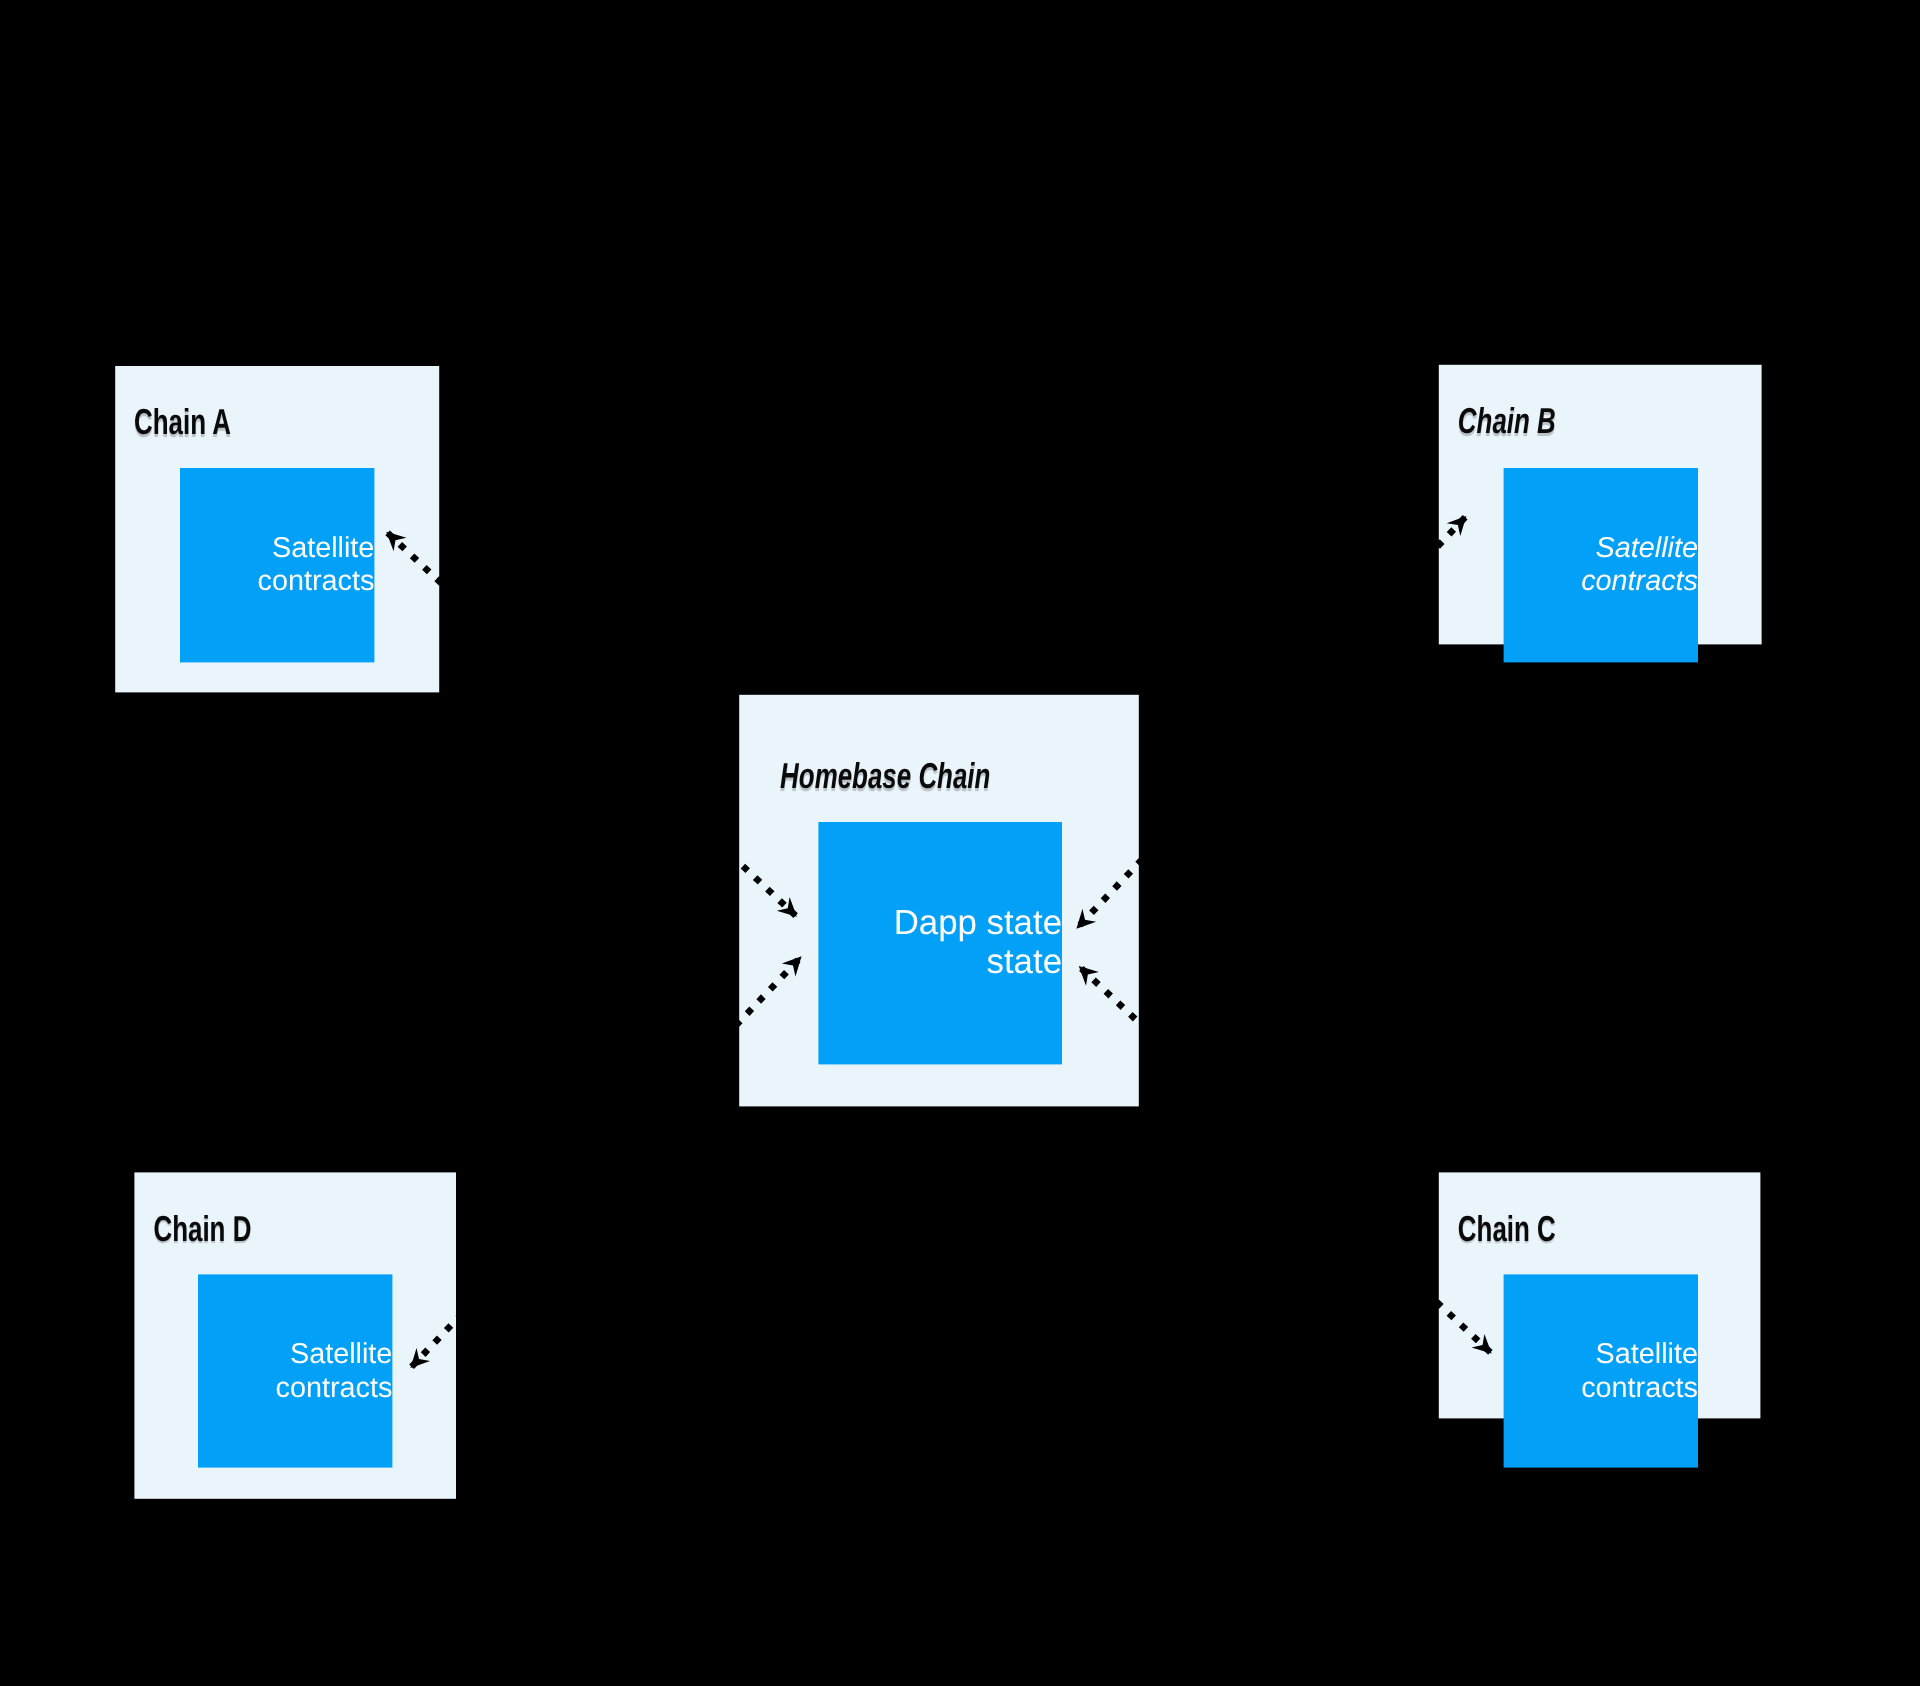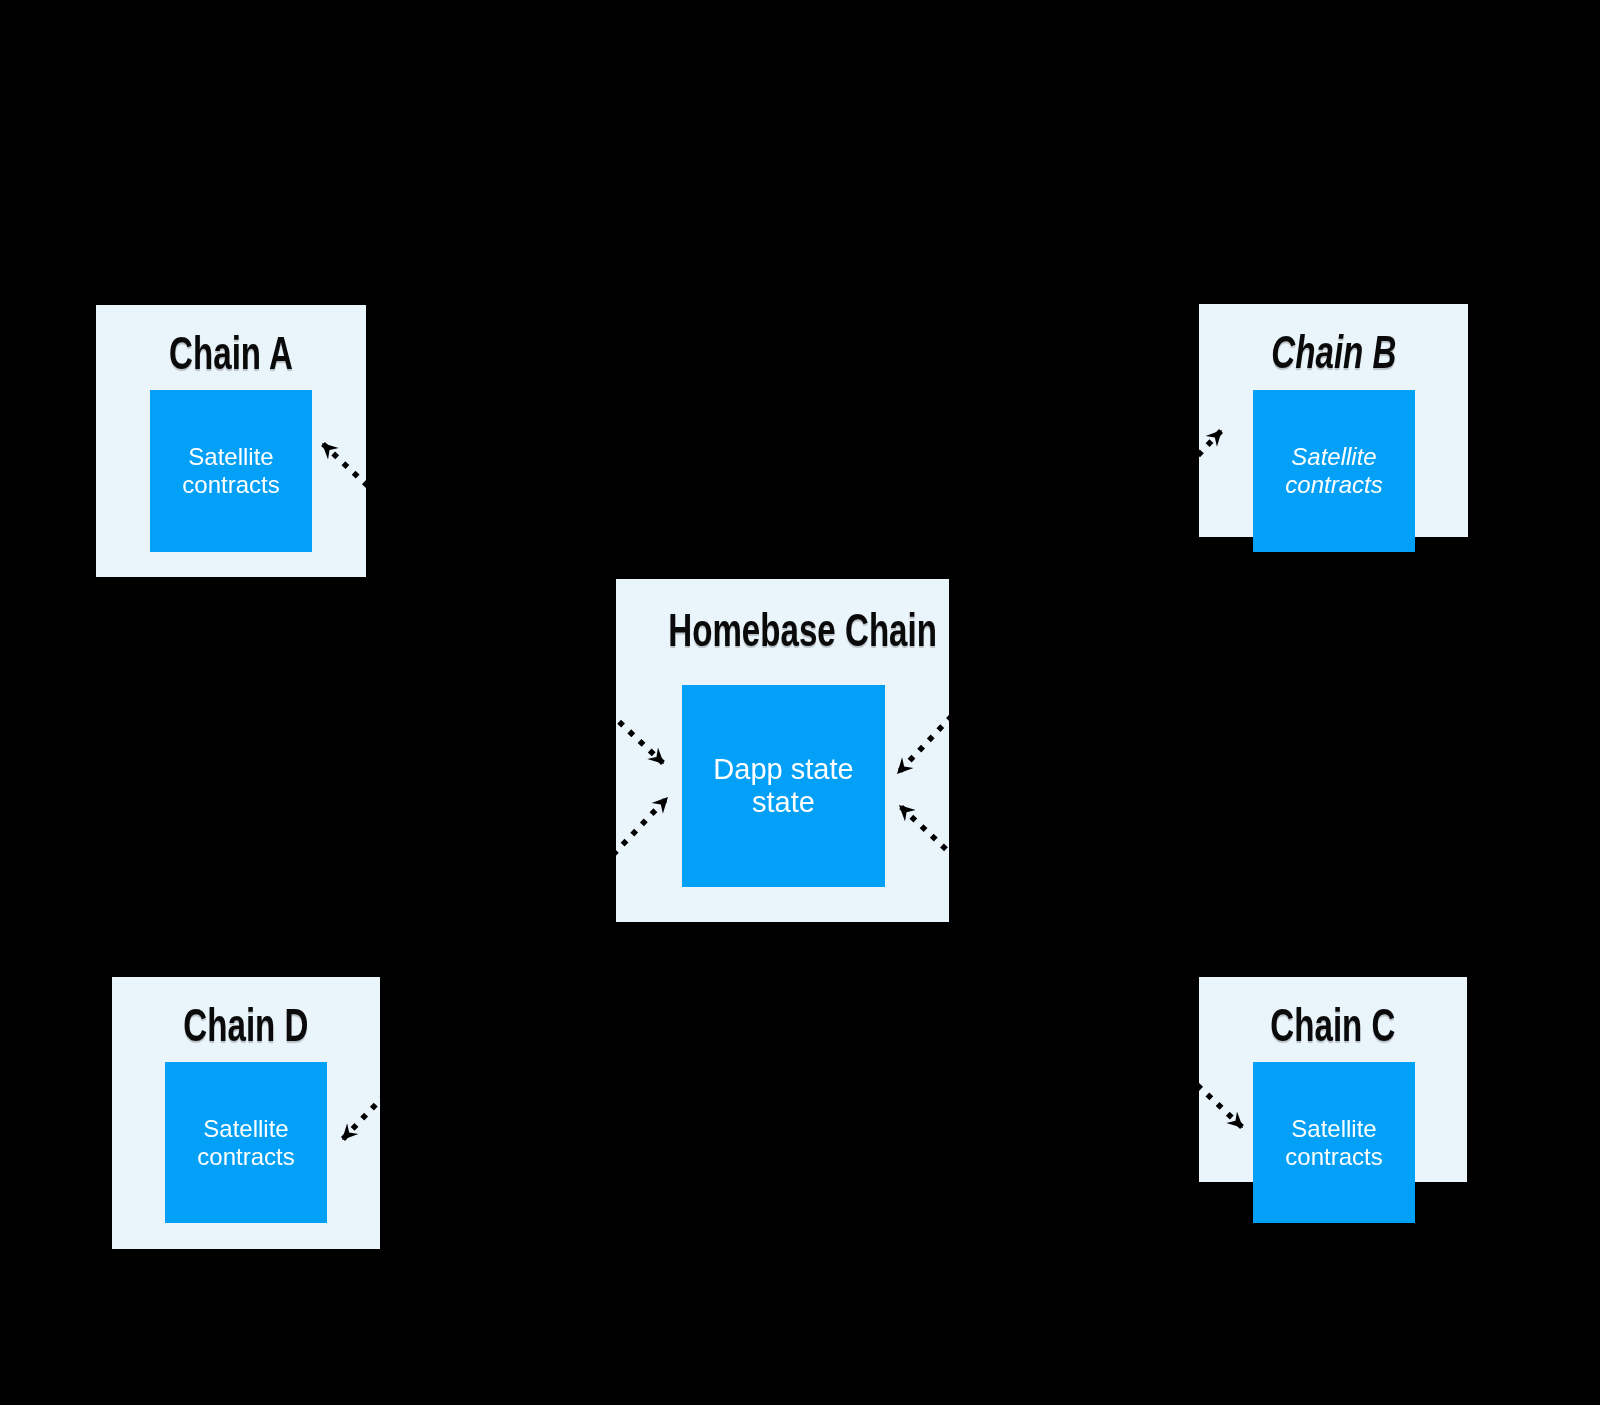--- a/index.html
+++ b/index.html
@@ -21,58 +21,58 @@
     font-family: "Liberation Sans", sans-serif;
   }
   .panel {
     position: absolute;
     background: var(--panel);
   }
   .panel-title {
     position: absolute;
     left: 0; right: 0;
     margin: 0;
-    text-align: center;
-    font-size: 46px;
+    text-align: left;
+    font-size: 30px;
     line-height: 46px;
     font-weight: bold;
     color: var(--title_text);
     white-space: nowrap;
     text-shadow: 0 2px 1px rgba(40,40,40,0.25);
   }
   .panel-title .condense {
     display: inline-block;
     transform: scaleX(0.72);
     transform-origin: 50% 50%;
     letter-spacing: 0px;
   }
   .blue-box {
     position: absolute;
     background: var(--box);
     color: var(--box_text);
     display: flex;
     flex-direction: column;
-    align-items: center;
+    align-items: flex-end;
     justify-content: center;
     text-align: center;
   }
   .blue-box span { display: block; }
   .chain-box { font-size: 24px; line-height: 28px; }
   .center-box { font-size: 29px; line-height: 33px; }
 
   
   #panel-a      { left:  96px; top: 305px; width: 270px; height: 272px; }
   #panel-b      { left: 1199px; top: 304px; width: 269px; height: 233px; font-style: italic; }
   #panel-c      { left: 1199px; top: 977px; width: 268px; height: 205px; }
   #panel-d      { left:  112px; top: 977px; width: 268px; height: 272px; }
   #panel-center { left: 616px; top: 579px; width: 333px; height: 343px; }
 
   #panel-a .panel-title, #panel-b .panel-title,
   #panel-c .panel-title, #panel-d .panel-title { top: 25px; }
-  #panel-center .panel-title { top: 28px; }
+  #panel-center .panel-title { top: 46px; font-style: italic; }
 
   #panel-a .blue-box { left: 54px; top: 85px; width: 162px; height: 162px; }
   #panel-b .blue-box { left: 54px; top: 86px; width: 162px; height: 162px; }
   #panel-c .blue-box { left: 54px; top: 85px; width: 162px; height: 161px; }
   #panel-d .blue-box { left: 53px; top: 85px; width: 162px; height: 161px; }
   #panel-center .blue-box { left: 66px; top: 106px; width: 203px; height: 202px; }
 
   .connector-layer {
     position: absolute;
     left: 0; top: 0;

